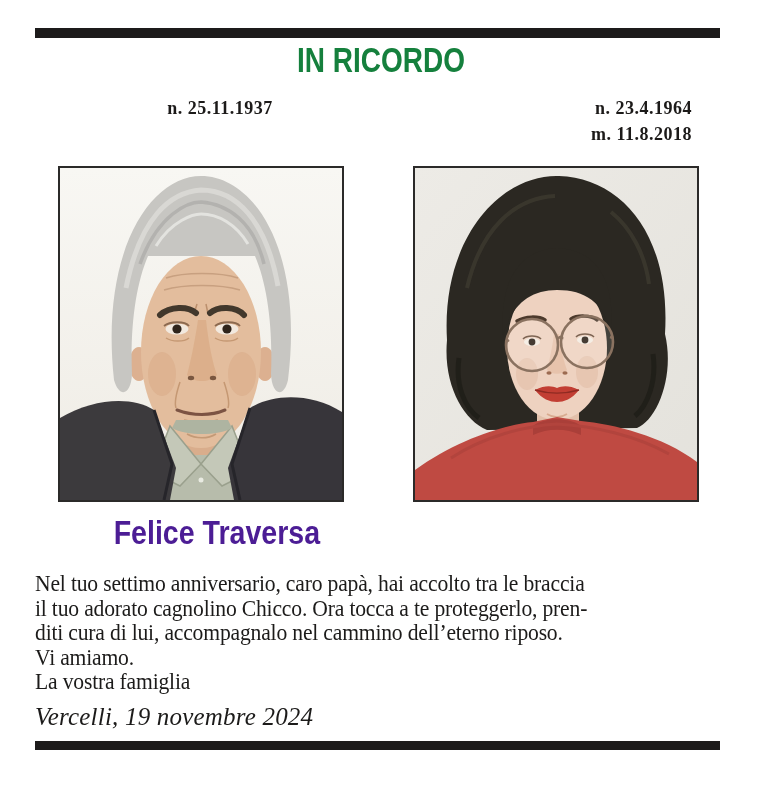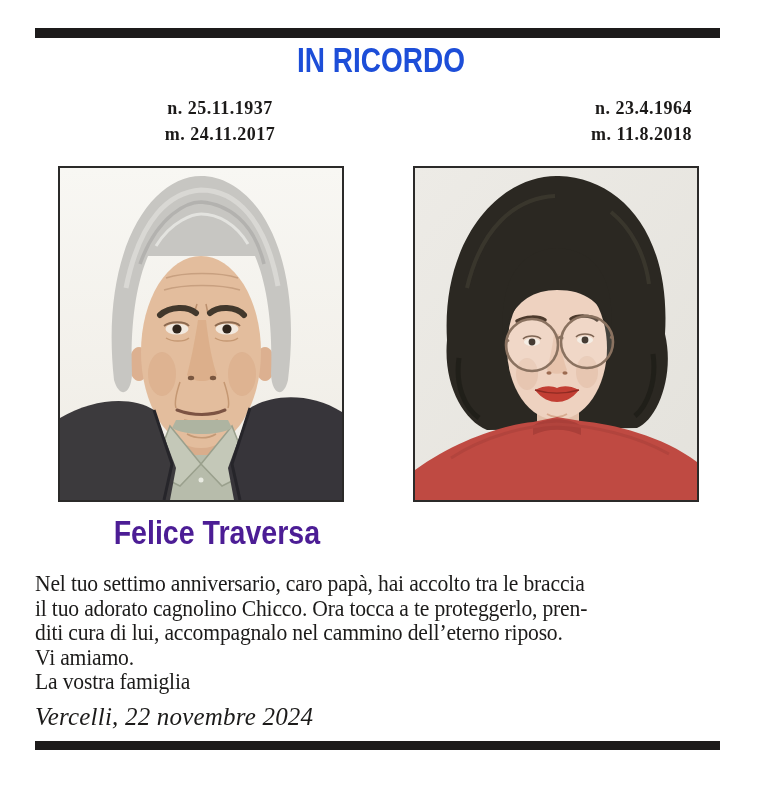--- a/index.html
+++ b/index.html
@@ -15,21 +15,21 @@
     position:absolute;left:35px;width:685px;height:10px;
     background:#1d1b1b;
   }
   .rule.top{top:28px;}
   .rule.bottom{top:741px;height:9px;}
   .title{
     position:absolute;top:42px;left:0;width:761px;
     text-align:center;
     font-family:"Liberation Sans", sans-serif;
     font-weight:bold;font-size:35px;line-height:36px;
-    color:#1d4ed8;margin:0;
+    color:#15803d;margin:0;
   }
   .title span{display:inline-block;transform:scaleX(0.80);transform-origin:center;}
   .dates{
     position:absolute;top:95px;width:300px;
     text-align:center;
     font-family:"Liberation Serif", serif;
     font-weight:bold;font-size:18px;line-height:26px;
     color:#1c1a19;
     letter-spacing:0.5px;
   }
@@ -72,21 +72,20 @@
 <body>
 
 <div class="page">
 
   <div class="rule top"></div>
 
   <h1 class="title"><span>IN RICORDO</span></h1>
 
   <div class="dates left">
     <div>n. 25.11.1937</div>
-    <div>m. 24.11.2017</div>
   </div>
 
   <div class="dates right">
     <div>n. 23.4.1964</div>
     <div>m. 11.8.2018</div>
   </div>
 
   <figure class="photo-frame left" aria-label="Portrait of an elderly man with swept-back gray hair, dark eyebrows, dark jacket and sage-green shirt">
     <svg viewBox="0 0 282 332" role="img">
       <defs>
@@ -219,17 +218,17 @@
   <div class="person-name left"><span>Felice Traversa</span></div>
 
   <div class="message">
     <div>Nel tuo settimo anniversario, caro papà, hai accolto tra le braccia</div>
     <div>il tuo adorato cagnolino Chicco. Ora tocca a te proteggerlo, pren-</div>
     <div>diti cura di lui, accompagnalo nel cammino dell’eterno riposo.</div>
     <div>Vi amiamo.</div>
     <div>La vostra famiglia</div>
   </div>
 
-  <div class="dateline">Vercelli, 22 novembre 2024</div>
+  <div class="dateline">Vercelli, 19 novembre 2024</div>
 
   <div class="rule bottom"></div>
 
 </div>
 
 </body></html>

